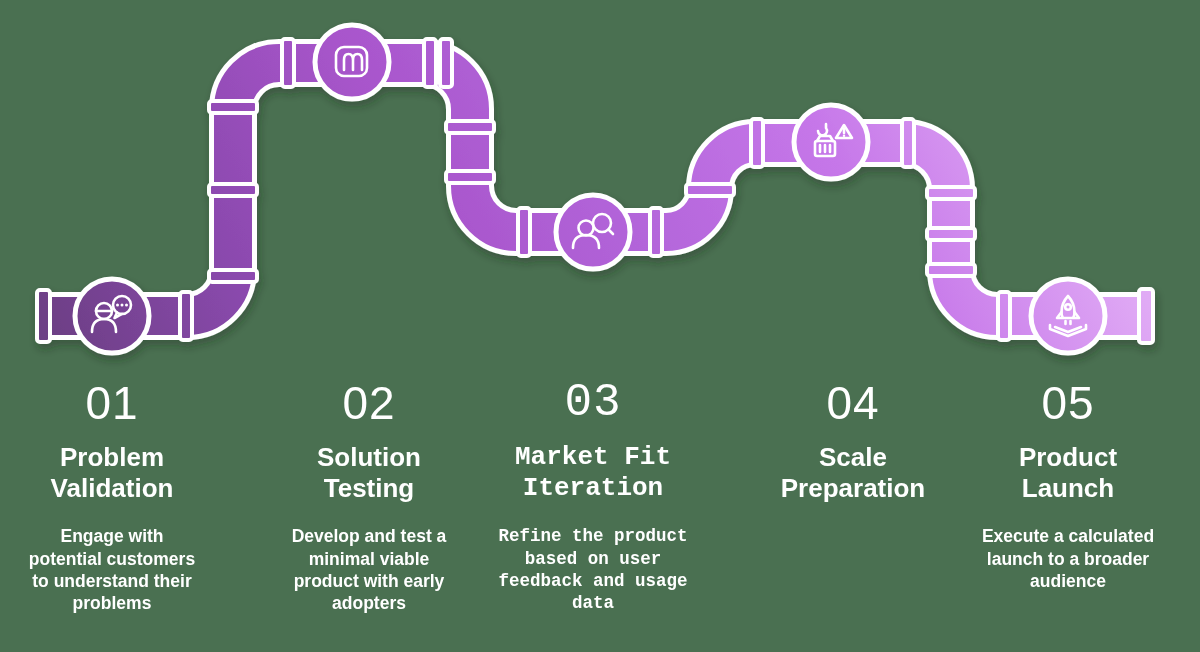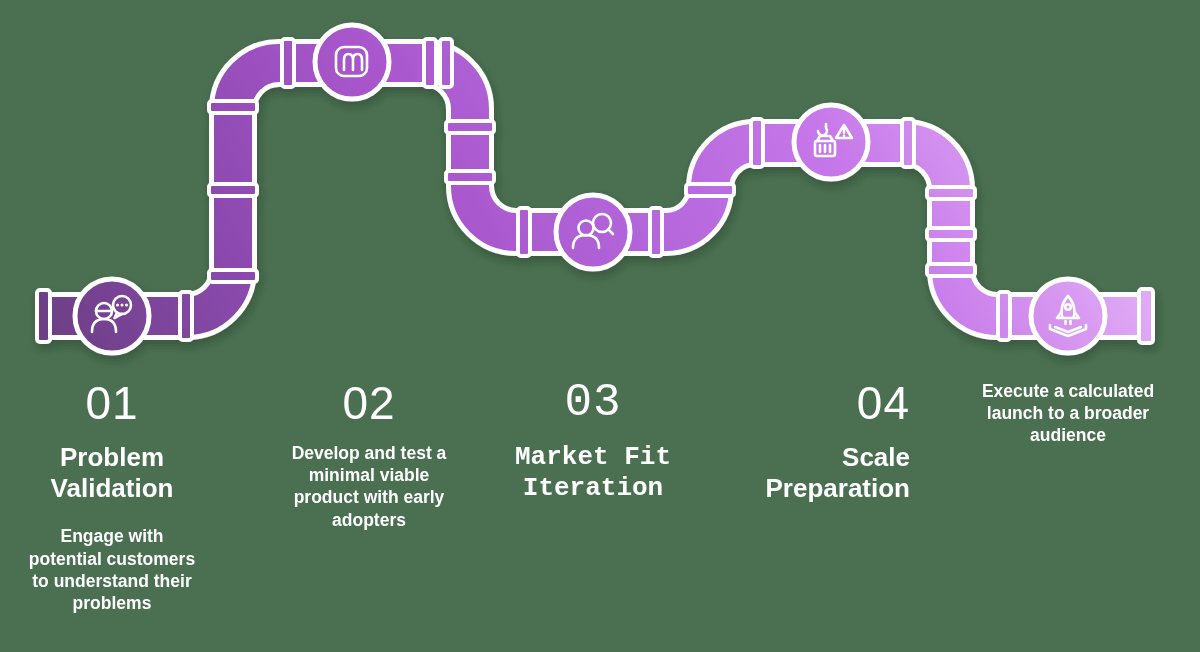--- a/index.html
+++ b/index.html
@@ -14,21 +14,21 @@
   }
   .stage-number{
     font-size:46px;font-weight:400;line-height:1;margin:0 0 16px 0;letter-spacing:1px;
   }
   .stage-title{
     font-size:26px;font-weight:700;line-height:1.2;margin:0 0 21px 0;white-space:pre-line;
   }
   .stage-desc{
     font-size:17.5px;font-weight:700;line-height:1.27;margin:0;white-space:pre-line;
   }
-  .col-1{left:-3px;} .col-2{left:254px;} .col-3{left:478px;font-family:Liberation Mono, monospace;} .col-4{left:680px;text-align:right;} .col-5{left:953px;}
+  .col-1{left:-3px;} .col-2{left:254px;} .col-3{left:478px;font-family:Liberation Mono, monospace;} .col-4{left:738px;} .col-5{left:953px;}
 </style>
 </head>
 <body style="background: rgb(74, 112, 81);">
 
 <svg class="diagram" width="1200" height="652" viewBox="0 0 1200 652">
   <defs>
     <linearGradient id="pipe-gradient" gradientUnits="userSpaceOnUse" x1="0" y1="650" x2="1200" y2="0">
       <stop offset="0" stop-color="#5e3574"></stop>
       <stop offset="0.15" stop-color="#6e4087"></stop>
       <stop offset="0.28" stop-color="#8a49ad"></stop>
@@ -139,32 +139,41 @@
   <div class="stage-number">01</div>
   <div class="stage-title">Problem
 Validation</div>
   <div class="stage-desc">Engage with
 potential customers
 to understand their
 problems</div>
 </div>
 <div class="stage-col col-2">
   <div class="stage-number">02</div>
+  <div class="stage-title">Solution
+Testing</div>
   <div class="stage-desc">Develop and test a
 minimal viable
 product with early
 adopters</div>
 </div>
 <div class="stage-col col-3">
   <div class="stage-number">03</div>
   <div class="stage-title">Market Fit
 Iteration</div>
+  <div class="stage-desc">Refine the product
+based on user
+feedback and usage
+data</div>
 </div>
 <div class="stage-col col-4">
   <div class="stage-number">04</div>
   <div class="stage-title">Scale
 Preparation</div>
 </div>
 <div class="stage-col col-5">
+  <div class="stage-number">05</div>
+  <div class="stage-title">Product
+Launch</div>
   <div class="stage-desc">Execute a calculated
 launch to a broader
 audience</div>
 </div>
 
 </body></html>

